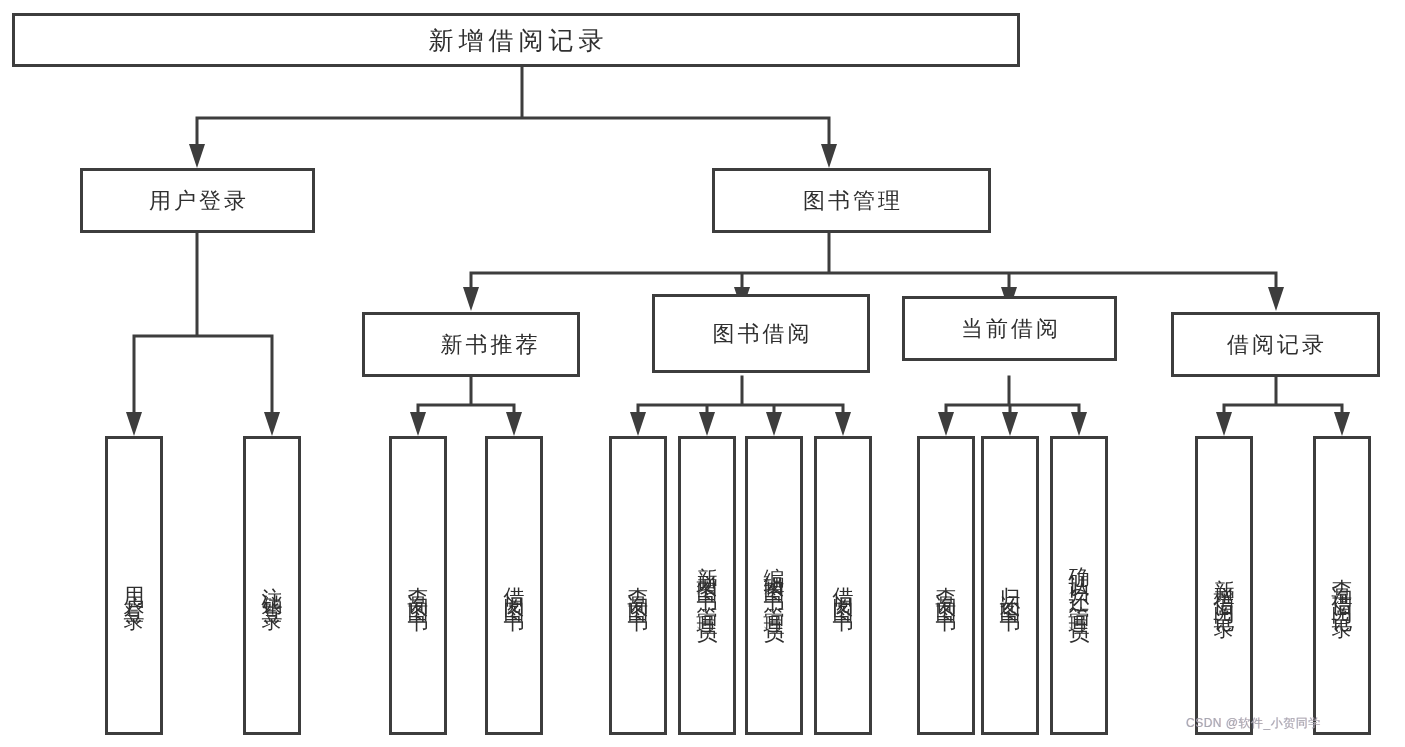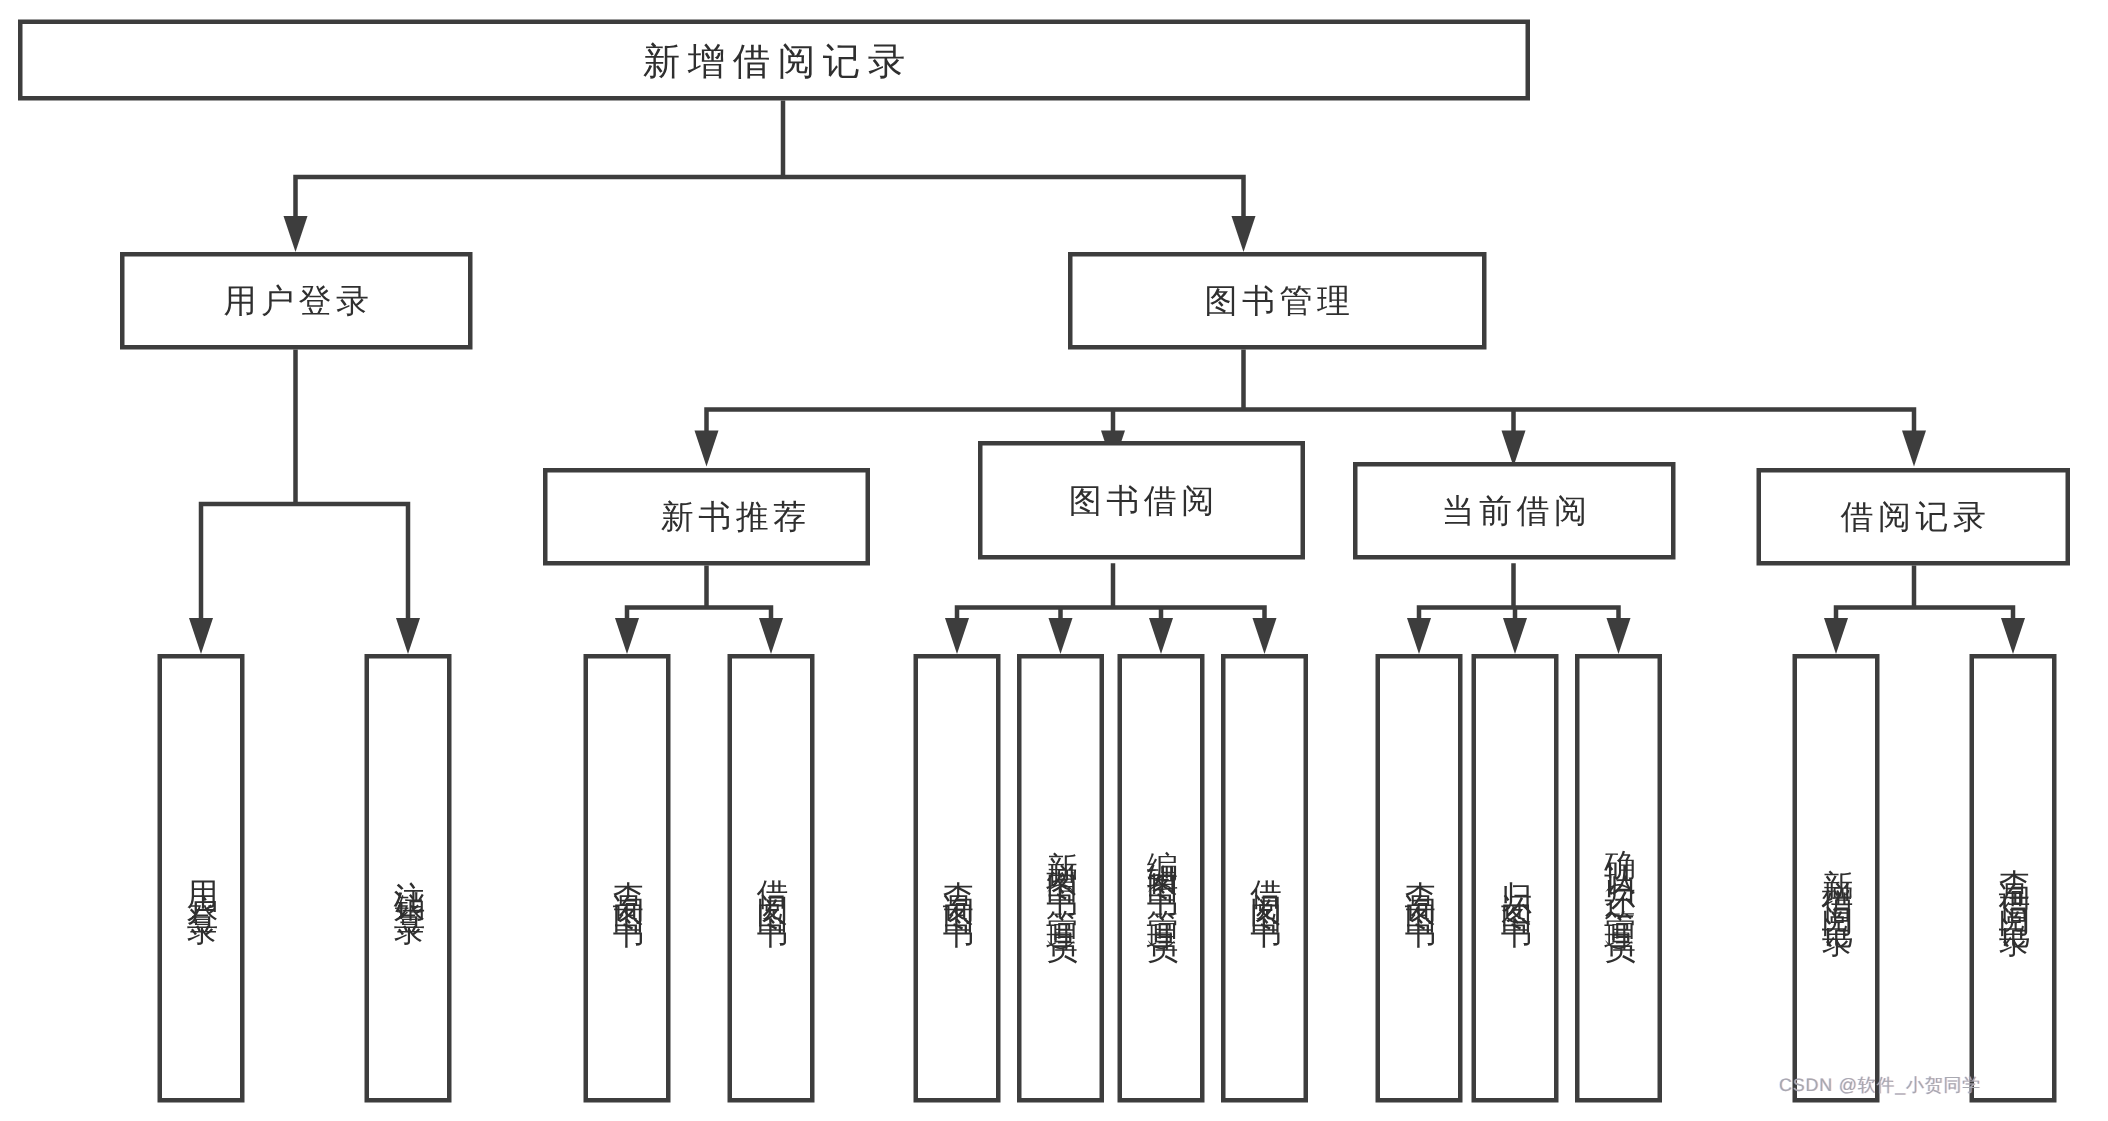--- a/index.html
+++ b/index.html
@@ -70,21 +70,21 @@
     </g>
   </svg>
 
   <div class="box rootbox" style="left:12px; top:13px; width:1008px; height:54px;">新增借阅记录</div>
 
   <div class="box hbox" style="left:80px; top:168px; width:235px; height:65px;">用户登录</div>
   <div class="box hbox" style="left:712px; top:168px; width:279px; height:65px;">图书管理</div>
 
   <div class="box hbox" style="left:362px; top:312px; width:218px; height:65px;padding-left:36px;">新书推荐</div>
   <div class="box hbox" style="left:633px; top:294px; width:218px; height:79px;margin-left:19px;">图书借阅</div>
-  <div class="box hbox" style="left:902px; top:308px; width:215px; height:65px;">当前借阅</div>
+  <div class="box hbox" style="left:902px; top:296px; width:215px; height:65px;">当前借阅</div>
   <div class="box hbox" style="left:1171px; top:312px; width:209px; height:65px;">借阅记录</div>
 
   <div class="box vbox" style="left:105px; top:436px; width:58px; height:299px;">
     <span>用户登录</span>
   </div>
   <div class="box vbox" style="left:243px; top:436px; width:58px; height:299px;">
     <span>注销登录</span>
   </div>
 
   <div class="box vbox" style="left:389px; top:436px; width:58px; height:299px;">

